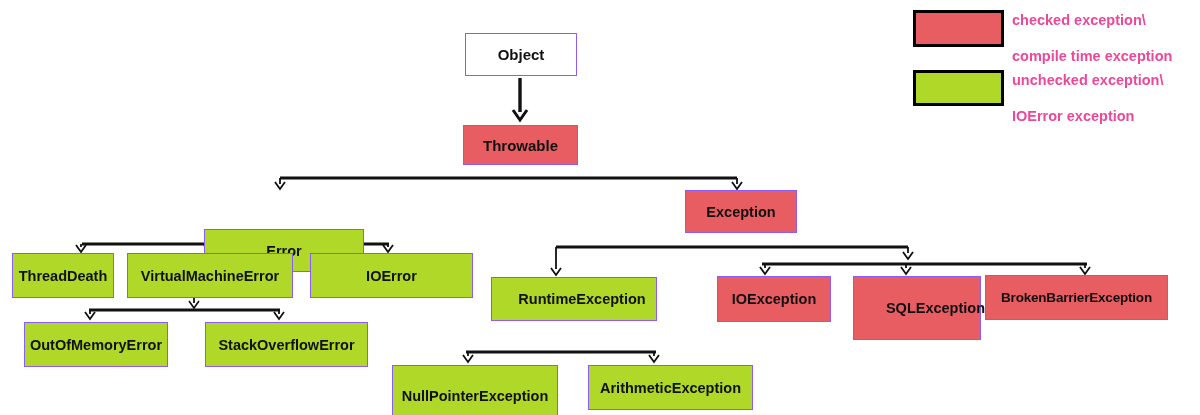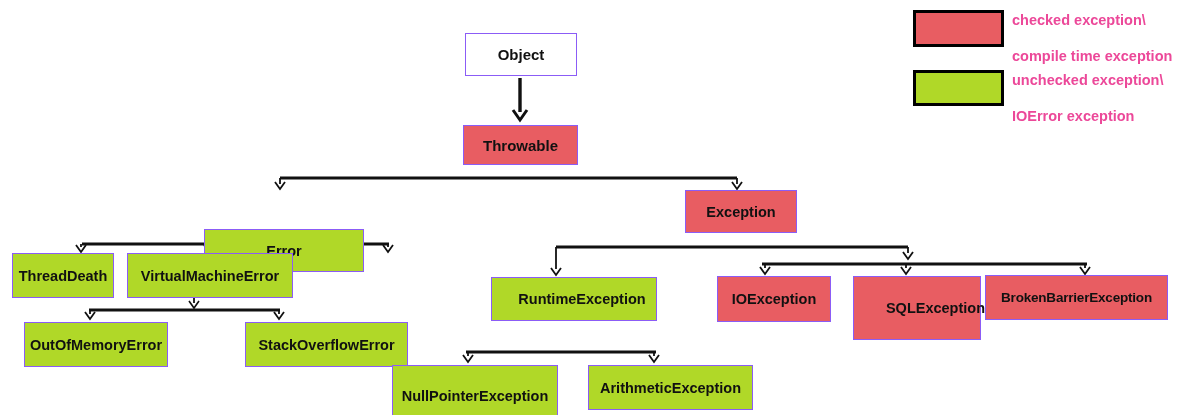--- a/index.html
+++ b/index.html
@@ -95,24 +95,25 @@
   <div class="node red" style="left:463px;top:125px;width:115px;height:40px;font-size:15px;">Throwable</div>
 
   <div class="node green" style="left:204px;top:198px;width:160px;height:43px;margin-top:31px;">Error</div>
 
   <div class="node red" style="left:685px;top:190px;width:112px;height:43px;">Exception</div>
 
   <div class="node green" style="left:12px;top:253px;width:102px;height:45px;">ThreadDeath</div>
 
   <div class="node green" style="left:127px;top:253px;width:166px;height:45px;">VirtualMachineError</div>
 
+  <div class="node green" style="left:310px;top:253px;width:163px;height:45px;">IOError</div>
 
   <div class="node green" style="left:24px;top:322px;width:144px;height:45px;">OutOfMemoryError</div>
 
-  <div class="node green" style="left:205px;top:322px;width:163px;height:45px;margin-left:40px;">StackOverflowError</div>
+  <div class="node green" style="left:205px;top:322px;width:163px;height:45px;">StackOverflowError</div>
 
   <div class="node green" style="left:491px;top:277px;width:166px;height:44px;padding-left:16px;">RuntimeException</div>
 
   <div class="node red" style="left:717px;top:276px;width:114px;height:46px;">IOException</div>
 
   <div class="node red" style="left:853px;top:276px;width:128px;height:64px;padding-left:37px;">SQLException</div>
 
   <div class="node red" style="left:985px;top:275px;width:183px;height:45px;font-size:13.5px;letter-spacing:-0.2px;">BrokenBarrierException</div>
 
   <div class="node green" style="left:392px;top:365px;width:166px;height:62px;">NullPointerException</div>

